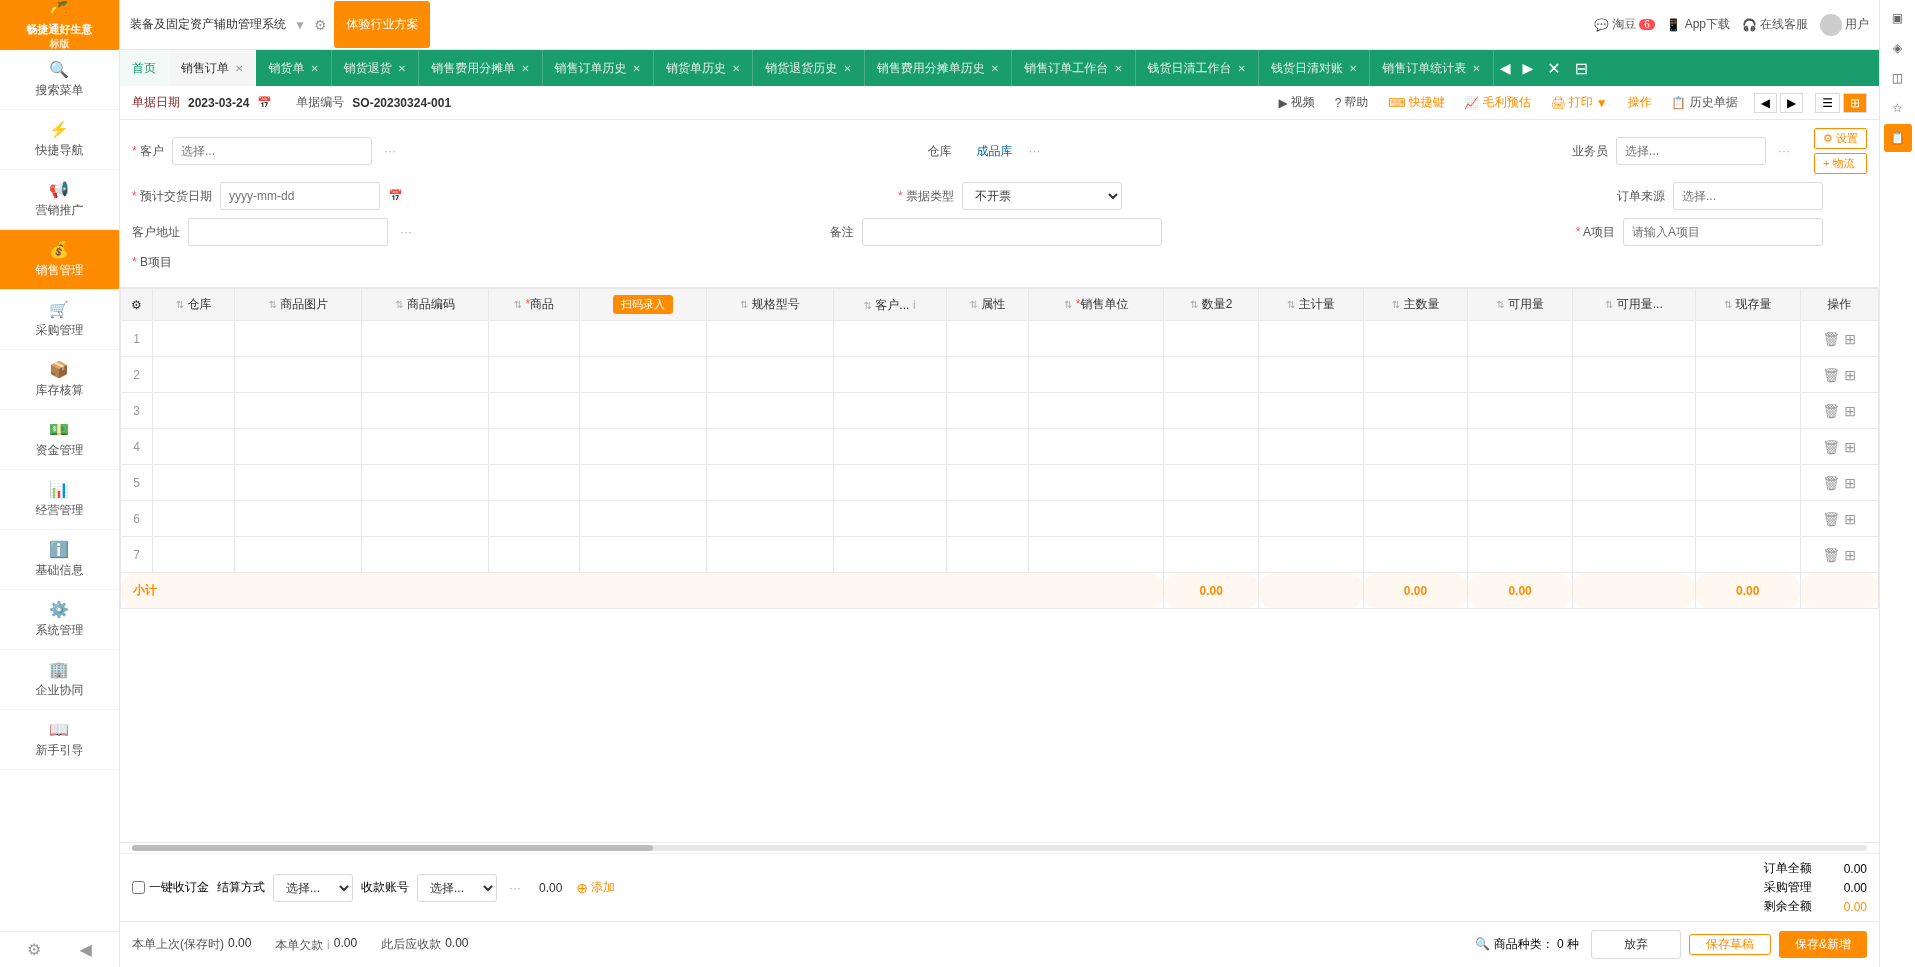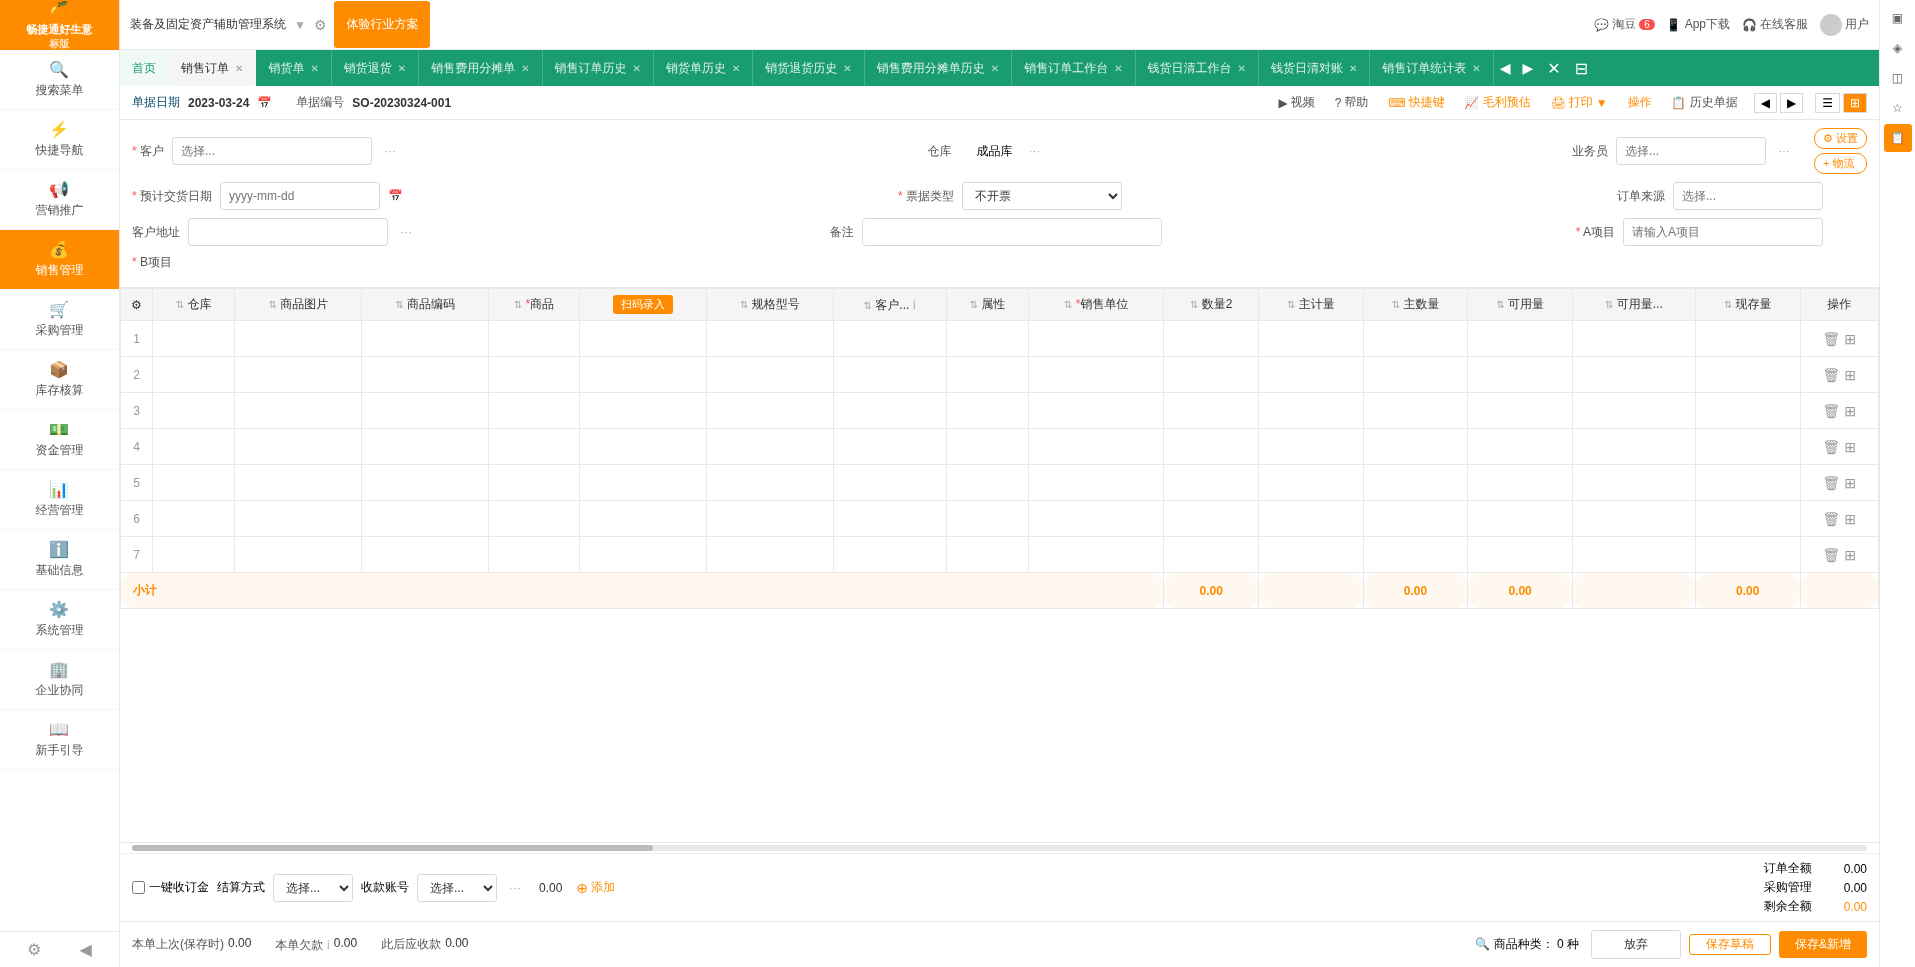--- a/index.html
+++ b/index.html
@@ -350,21 +350,21 @@
     #form-top-right {
       display: flex;
       flex-direction: column;
       gap: 4px;
     }
     .setting-btn {
       border: 1px solid #ff8c00;
       color: #ff8c00;
       background: #fff;
       padding: 2px 8px;
-      border-radius: 10px;
+      border-radius: 2px;
       cursor: pointer;
       font-size: 11px;
       display: flex;
       align-items: center;
       gap: 3px;
     }
 
     .inline-flex { display: flex; align-items: center; gap: 6px; }
 
     
@@ -532,21 +532,21 @@
       <span>销售订单统计表</span>
       <span class="tab-close">✕</span>
     </div>
     <button class="tab-nav-btn">◀</button>
     <button class="tab-nav-btn">▶</button>
     <button class="tab-close-all">✕</button>
     <button class="tab-nav-btn" style="font-size:16px;">⊟</button>
   </div>
 
   <div id="toolbar-row">
-    <span style="color:#0c4a6e;font-size:12px;">单据日期</span>
+    <span style="color:#7f1d1d;font-size:12px;">单据日期</span>
     <span style="color:#333;font-weight:bold;">2023-03-24</span>
     <span style="cursor:pointer;color:#aaa;">📅</span>
     <span style="color:#555;margin-left:16px;">单据编号</span>
     <span style="color:#333;font-weight:bold;">SO-20230324-001</span>
     <div style="margin-left:auto;display:flex;gap:12px;align-items:center;">
       <div class="toolbar-btn">
         <span>▶</span>
         <span>视频</span>
       </div>
       <div class="toolbar-btn">
@@ -585,21 +585,21 @@
   </div>
 
   <div id="form-area">
 
     <div class="form-row">
       <span class="form-label required">客户</span>
       <input class="form-input" style="width: 200px;" placeholder="选择...">
       <span class="ellipsis-btn">···</span>
       <span style="flex:1;"></span>
       <span class="form-label">仓库</span>
-      <span style="color:#000000;padding:0 4px;margin-left:13px;">成品库</span>
+      <span style="color:#0369a1;padding:0 4px;margin-left:13px;">成品库</span>
       <span class="ellipsis-btn">···</span>
       <span style="flex:1;"></span>
       <span class="form-label">业务员</span>
       <input class="form-input" style="width: 150px;" placeholder="选择...">
       <span class="ellipsis-btn">···</span>
       <div id="form-top-right" style="margin-left:12px;">
         <button class="setting-btn">⚙ 设置</button>
         <button class="setting-btn">+ 物流</button>
       </div>
     </div>

